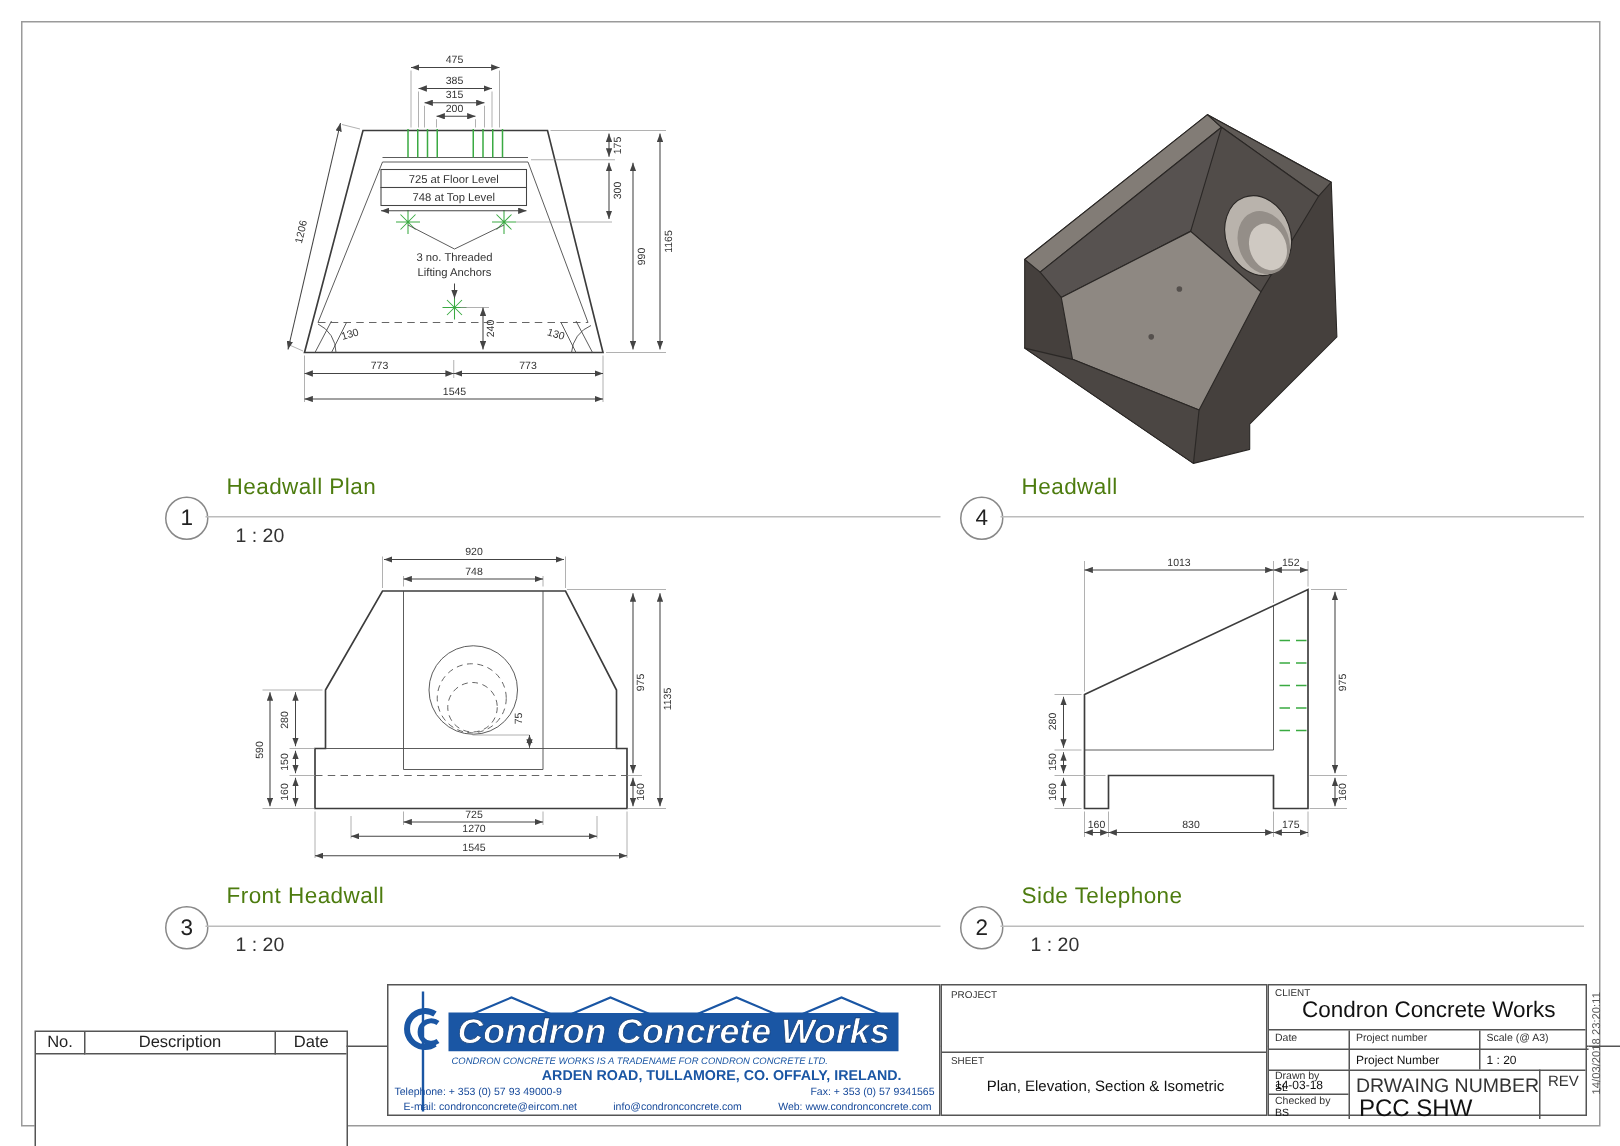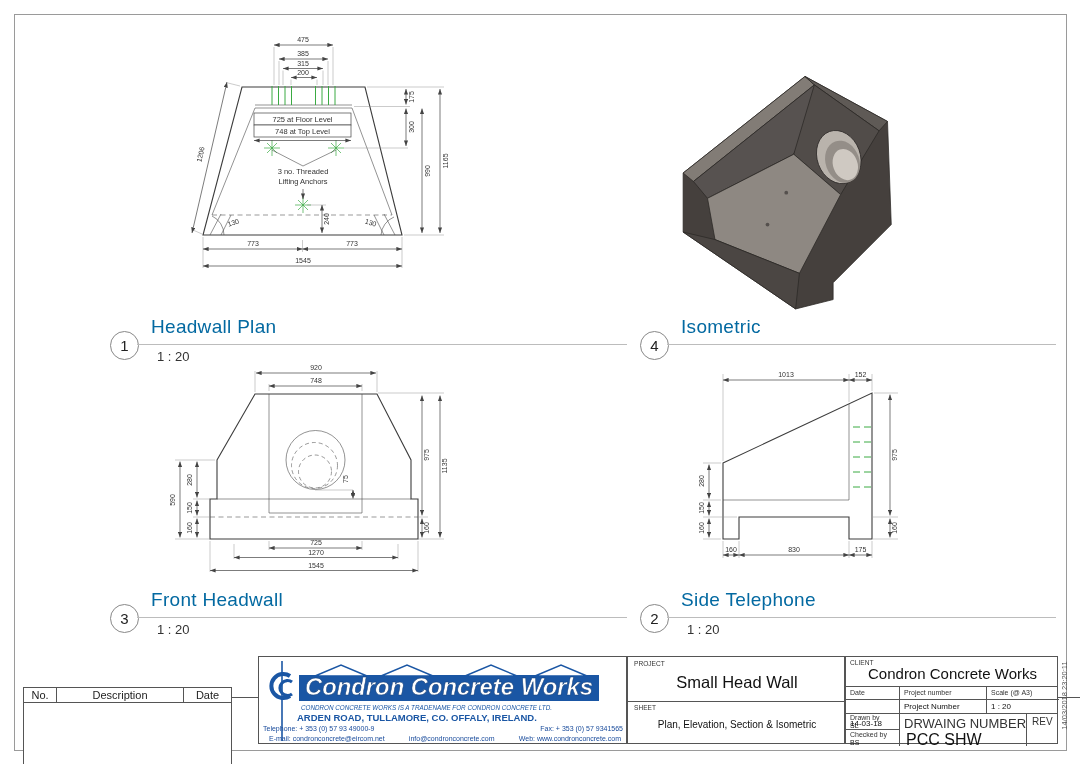--- a/index.html
+++ b/index.html
@@ -18,21 +18,21 @@
   .grn{stroke:#3aaa42;stroke-width:1;fill:none;}
   .grnthin{stroke:#3aaa42;stroke-width:.7;fill:none;}
   .dt{font-family:"Liberation Sans",sans-serif;font-size:7px;fill:#333;text-anchor:middle;}
   .dt8{font-size:7.5px;}
   .lblbox{fill:#fff;stroke:#444;stroke-width:.7;}
 
   
   .vcirc{width:27px;height:27px;border:1.2px solid #888;border-radius:50%;display:flex;
          align-items:center;justify-content:center;font-size:15px;color:#222;background:#fff;}
   .vline{height:1px;background:#bcbcbc;}
-  .vtitle{font-size:19px;color:#0369a1;letter-spacing:.3px;}
+  .vtitle{font-size:15px;color:#4d7c0f;letter-spacing:.3px;}
   .vscale{font-size:13px;color:#333;}
 
   
   .blk{border:1px solid #555;box-sizing:border-box;background:#fff;}
   .lab{font-size:6.6px;color:#333;}
   .rev-table{display:flex;flex-direction:row;margin-top:31px;}
   .rrow{display:flex;flex:1;}
   .rrow i,.rrow b{display:block;box-sizing:border-box;border-right:1px solid #555;border-bottom:1px solid #555;font-style:normal;}
   .rrow :nth-child(1){width:33px;}
   .rrow :nth-child(2){width:127px;}
@@ -221,21 +221,21 @@
   <text class="dt" x="210.5" y="192">175</text>
 </svg>
 
 <div class="abs vcirc" style="left:110px;top:331px">1</div>
 <div class="abs vline" style="left:137px;top:344px;width:490px"></div>
 <div class="abs vtitle" style="left:151px;top:316px">Headwall Plan</div>
 <div class="abs vscale" style="left:157px;top:349px">1 : 20</div>
 
 <div class="abs vcirc" style="left:640px;top:331px">4</div>
 <div class="abs vline" style="left:667px;top:344px;width:389px"></div>
-<div class="abs vtitle" style="left:681px;top:316px">Isometric</div>
+<div class="abs vtitle" style="left:681px;top:316px">Headwall</div>
 
 <div class="abs vcirc" style="left:110px;top:604px">3</div>
 <div class="abs vline" style="left:137px;top:617px;width:490px"></div>
 <div class="abs vtitle" style="left:151px;top:589px">Front Headwall</div>
 <div class="abs vscale" style="left:157px;top:622px">1 : 20</div>
 
 <div class="abs vcirc" style="left:640px;top:604px">2</div>
 <div class="abs vline" style="left:667px;top:617px;width:389px"></div>
 <div class="abs vtitle" style="left:681px;top:589px">Side Telephone</div>
 <div class="abs vscale" style="left:687px;top:622px">1 : 20</div>
@@ -291,35 +291,34 @@
   </svg>
   <svg class="abs" style="left:38px;top:6px" width="304" height="38" viewBox="0 0 304 38">
     <rect x="2" y="12" width="300" height="26" fill="#1a56a4"></rect>
     <polygon points="18,13 44,2 70,13" fill="#fff" stroke="#1a56a4" stroke-width="1.4"></polygon>
     <polygon points="84,13 110,2 136,13" fill="#fff" stroke="#1a56a4" stroke-width="1.4"></polygon>
     <polygon points="168,13 194,2 220,13" fill="#fff" stroke="#1a56a4" stroke-width="1.4"></polygon>
     <polygon points="238,13 264,2 290,13" fill="#fff" stroke="#1a56a4" stroke-width="1.4"></polygon>
     <text x="152" y="32" text-anchor="middle" textLength="288" lengthAdjust="spacingAndGlyphs" style="font-family:'Liberation Sans',sans-serif;font-size:23px;font-weight:bold;font-style:italic;fill:#fff;stroke:#123d77;stroke-width:.5">Condron Concrete Works</text>
   </svg>
   <div class="abs blue" style="left:42px;top:47px;font-size:6.3px;font-style:italic">CONDRON CONCRETE WORKS IS A TRADENAME FOR CONDRON CONCRETE LTD.</div>
-  <div class="abs blue" style="left:38px;top:55px;width:304px;text-align:left;font-size:9.5px;font-weight:bold">ARDEN ROAD, TULLAMORE, CO. OFFALY, IRELAND.</div>
+  <div class="abs blue" style="left:38px;top:55px;width:304px;text-align:right;font-size:9.5px;font-weight:bold">ARDEN ROAD, TULLAMORE, CO. OFFALY, IRELAND.</div>
   <div class="abs" style="left:4px;top:68px;width:360px;display:flex;justify-content:space-between;font-size:7px;color:#16499a">
     <span>Telephone: + 353 (0) 57 93 49000-9</span>
     <span>Fax: + 353 (0) 57 9341565</span>
   </div>
   <div class="abs" style="left:10px;top:77.5px;width:352px;display:flex;justify-content:space-between;font-size:7px;color:#16499a">
     <span>E-mail: condronconcrete@eircom.net</span>
     <span>info@condronconcrete.com</span>
     <span>Web: www.condronconcrete.com</span>
   </div>
 </div>
 
 <div class="abs blk" style="left:627px;top:656px;width:218px;height:88px">
   <div class="abs lab" style="left:6px;top:3px">PROJECT</div>
-  <div class="abs" style="left:0;top:16px;width:218px;text-align:center;font-size:16.5px;color:#111">Small Head Wall</div>
   <div class="hsep" style="top:44px"></div>
   <div class="abs lab" style="left:6px;top:47px">SHEET</div>
   <div class="abs" style="left:0;top:62px;width:218px;text-align:center;font-size:10px;color:#111">Plan, Elevation, Section &amp; Isometric</div>
 </div>
 
 <div class="abs blk" style="left:845px;top:656px;width:213px;height:88px">
   <div class="abs lab" style="left:4px;top:2px">CLIENT</div>
   <div class="abs" style="left:0;top:8px;width:213px;text-align:center;font-size:15px;color:#111">Condron Concrete Works</div>
   <div class="cl-grid">
 

